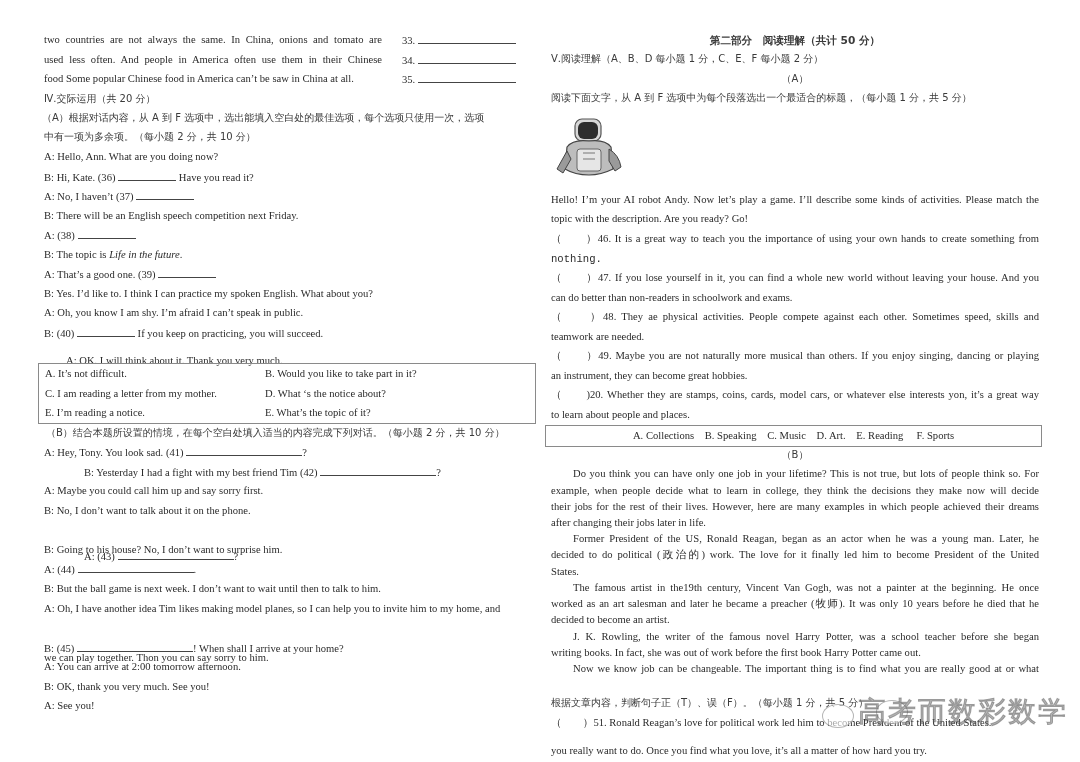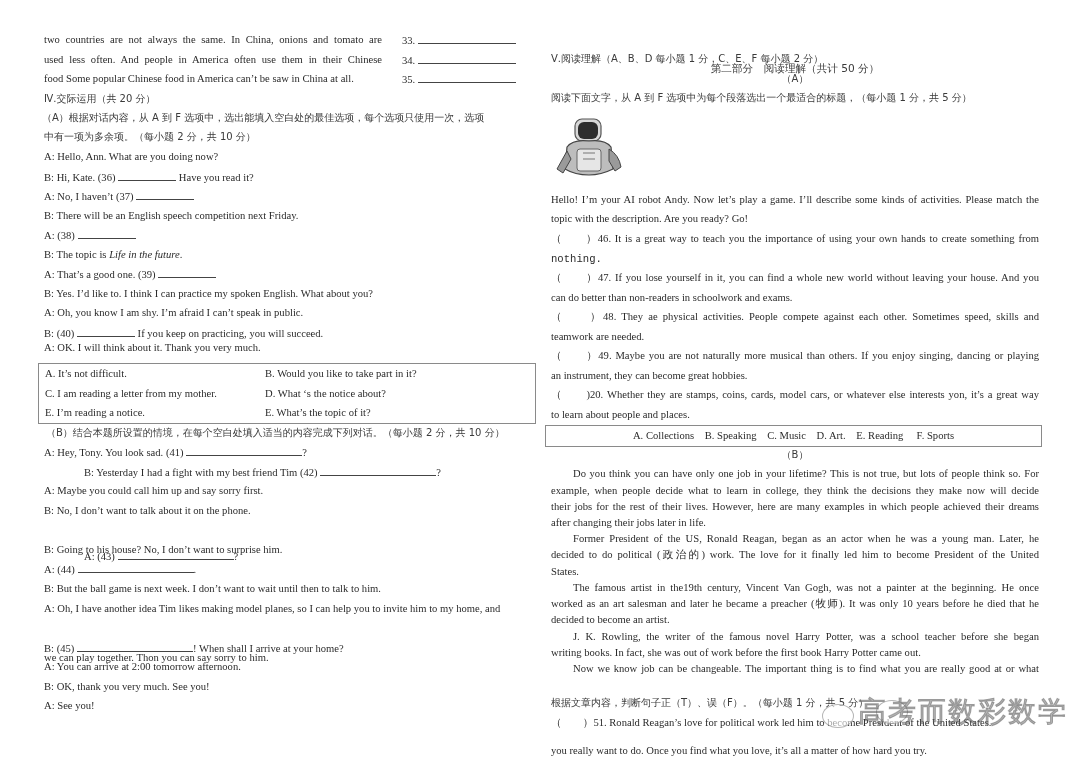--- a/index.html
+++ b/index.html
@@ -14,21 +14,21 @@
   .left { left: 44px; width: 492px; }
   .right { left: 551px; width: 488px; }
   .line { position: absolute; white-space: nowrap; line-height: 14px; }
   .cn { font-family: "DejaVu Sans", sans-serif; font-size: 10px; color: #3a3a3a; }
   .blank { display: inline-block; border-bottom: 1px solid #444; height: 10px; vertical-align: baseline; }
   .ital { font-style: italic; }
   .box { position: absolute; border: 1.2px solid #8a8a8a; box-sizing: border-box; }
   .opt { position: absolute; white-space: nowrap; line-height: 14px; }
   .just { text-align: justify; text-align-last: justify; white-space: normal; }
   .center { text-align: center; }
-  .bold { font-weight: normal; margin-top: 28px; }
+  .bold { font-weight: bold; }
   .robot { position: absolute; left: 553px; top: 117px; width: 72px; height: 66px; }
   .watermark {
     position: absolute; left: 815px; top: 693px; height: 44px;
     font-family: "DejaVu Sans", sans-serif; font-size: 28px; color: rgba(120,120,120,0.55);
     letter-spacing: 2px; white-space: nowrap;
     -webkit-text-stroke: 1px rgba(80,80,80,0.45);
   }
   .wm-bubble {
     position: absolute; width: 30px; height: 22px; border: 1.5px solid rgba(120,120,120,0.55);
     border-radius: 50%; background: rgba(255,255,255,0.6);
@@ -53,21 +53,21 @@
   <div class="line" style="top:150px;"><span>A: Hello, Ann. What are you doing now?</span></div>
   <div class="line" style="top:170px;"><span>B: Hi, Kate. (36)</span> <span class="blank" style="width:58px;"></span><span> Have you read it?</span></div>
   <div class="line" style="top:189px;"><span>A: No, I haven’t (37)</span> <span class="blank" style="width:58px;"></span></div>
   <div class="line" style="top:209px;"><span>B: There will be an English speech competition next Friday.</span></div>
   <div class="line" style="top:228px;"><span>A: (38)</span> <span class="blank" style="width:58px;"></span></div>
   <div class="line" style="top:248px;"><span>B: The topic is </span><span class="ital">Life in the future</span><span>.</span></div>
   <div class="line" style="top:267px;"><span>A: That’s a good one. (39)</span> <span class="blank" style="width:58px;"></span></div>
   <div class="line" style="top:287px;"><span>B: Yes. I’d like to. I think I can practice my spoken English. What about you?</span></div>
   <div class="line" style="top:306px;"><span>A: Oh, you know I am shy. I’m afraid I can’t speak in public.</span></div>
   <div class="line" style="top:326px;"><span>B: (40)</span> <span class="blank" style="width:58px;"></span><span> If you keep on practicing, you will succeed.</span></div>
-  <div class="line" style="top:341px;"><span>A: OK. I will think about it. Thank you very much.</span></div>
+  <div class="line" style="top:354px;margin-left:22px;"><span>A: OK. I will think about it. Thank you very much.</span></div>
 </div>
 
 <div class="box" style="left:38px; top:363px; width:498px; height:61px;">
   <div class="opt" style="left:6px; top:3px;">A. It’s not difficult.</div>
   <div class="opt" style="left:226px; top:3px;">B. Would you like to take part in it?</div>
   <div class="opt" style="left:6px; top:23px;">C. I am reading a letter from my mother.</div>
   <div class="opt" style="left:226px; top:23px;">D. What ‘s the notice about?</div>
   <div class="opt" style="left:6px; top:42px;">E. I’m reading a notice.</div>
   <div class="opt" style="left:226px; top:42px;">E. What’s the topic of it?</div>
 </div>

